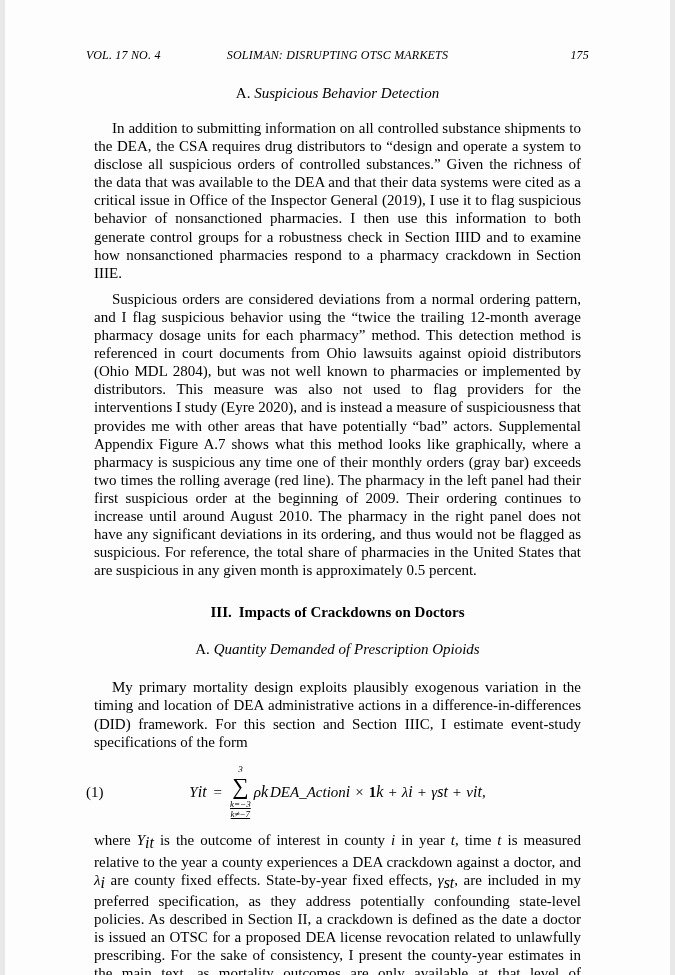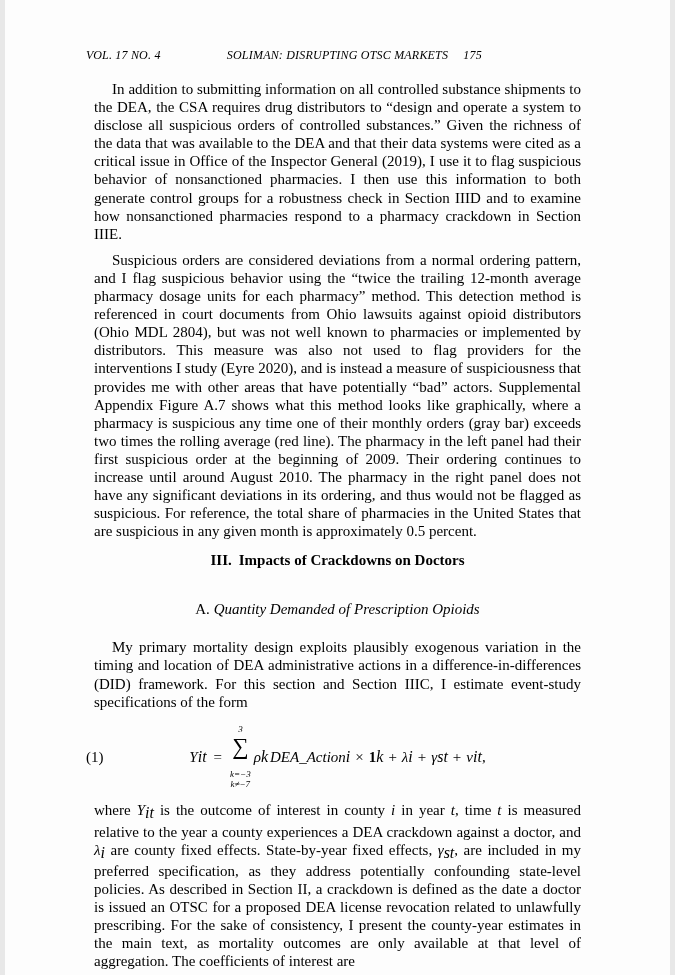--- a/index.html
+++ b/index.html
@@ -16,39 +16,39 @@
   }
   .running-header {
     display: flex;
     align-items: baseline;
     font-style: italic;
     font-size: 12px;
     letter-spacing: 0.2px;
   }
   .running-header .left  { flex: 1; text-align: left; }
   .running-header .mid   { flex: 2; text-align: center; }
-  .running-header .right { flex: 1; text-align: left; }
+  .running-header .right { flex: 1; text-align: right; }
 
   .section-head {
     text-align: center;
     font-size: 15px;
     margin: 22px 0 0 0;
   }
   .section-head .label { font-style: normal; }
   .section-head .title { font-style: italic; }
 
   .section-head-bold {
     text-align: center;
     font-size: 15px;
     font-weight: bold;
-    margin: 12px 0 0 0;
+    margin: 25px 0 0 0;
   }
   .section-head-bold .label { margin-right: 7px; }
 
-  .section-head.sub { margin-top: 32px; }
+  .section-head.sub { margin-top: 20px; }
 
   p.body-para {
     font-size: 15px;
     line-height: 18.1px;
     text-align: justify;
     margin: 8px;
     text-indent: 18px;
   }
   p.body-para.first { margin-top: 17px; }
   p.body-para.after-head { margin-top: 20px; }
@@ -82,33 +82,37 @@
   .rel { margin: 0 7px; }
   .sum-stack {
     display: inline-flex;
     flex-direction: column;
     align-items: center;
     line-height: 1;
     margin: 0 3px 0 1px;
   }
   .sum-upper { font-size: 9px; font-style: italic; margin-bottom: 1px; }
   .sigma { font-size: 23px; line-height: 1; }
-  .sum-lower { font-size: 9px; font-style: italic; line-height: 1.15; text-align: center; margin-top: 11px; }
+  .sum-lower { font-size: 9px; font-style: italic; line-height: 1.15; text-align: center; margin-top: 1px; text-decoration: underline; }
 </style>
 </head>
 <body>
 
 <div class="page">
 
   <div class="running-header">
     <span class="left">VOL. 17 NO. 4</span>
     <span class="mid">SOLIMAN: DISRUPTING OTSC MARKETS</span>
     <span class="right">175</span>
   </div>
 
+  <div class="section-head">
+    <span class="label">A.</span>
+    <span class="title">Suspicious Behavior Detection</span>
+  </div>
 
   <p class="body-para first">In addition to submitting information on all controlled substance shipments to the DEA, the CSA requires drug distributors to “design and operate a system to disclose all suspicious orders of controlled substances.” Given the richness of the data that was available to the DEA and that their data systems were cited as a critical issue in Office of the Inspector General  (2019), I use it to flag suspicious behavior of nonsanctioned pharmacies. I then use this information to both generate control groups for a robustness check in Section IIID and to examine how nonsanctioned pharmacies respond to a pharmacy crackdown in Section IIIE.</p>
 
   <p class="body-para">Suspicious orders are considered deviations from a normal ordering pattern, and I flag suspicious behavior using the “twice the trailing 12-month average pharmacy dosage units for each pharmacy” method. This detection method is referenced in court documents from Ohio lawsuits against opioid distributors (Ohio MDL 2804), but was not well known to pharmacies or implemented by distributors. This measure was also not used to flag providers for the interventions I study (Eyre 2020), and is instead a measure of suspiciousness that provides me with other areas that have potentially “bad” actors. Supplemental Appendix Figure A.7 shows what this method looks like graphically, where a pharmacy is suspicious any time one of their monthly orders (gray bar) exceeds two times the rolling average (red line). The pharmacy in the left panel had their first suspicious order at the beginning of 2009. Their ordering continues to increase until around August 2010. The pharmacy in the right panel does not have any significant deviations in its ordering, and thus would not be flagged as suspicious. For reference, the total share of pharmacies in the United States that are suspicious in any given month is approximately 0.5 percent.</p>
 
   <div class="section-head-bold">
     <span class="label">III.</span><span>Impacts of Crackdowns on Doctors</span>
   </div>
 
   <div class="section-head sub">

